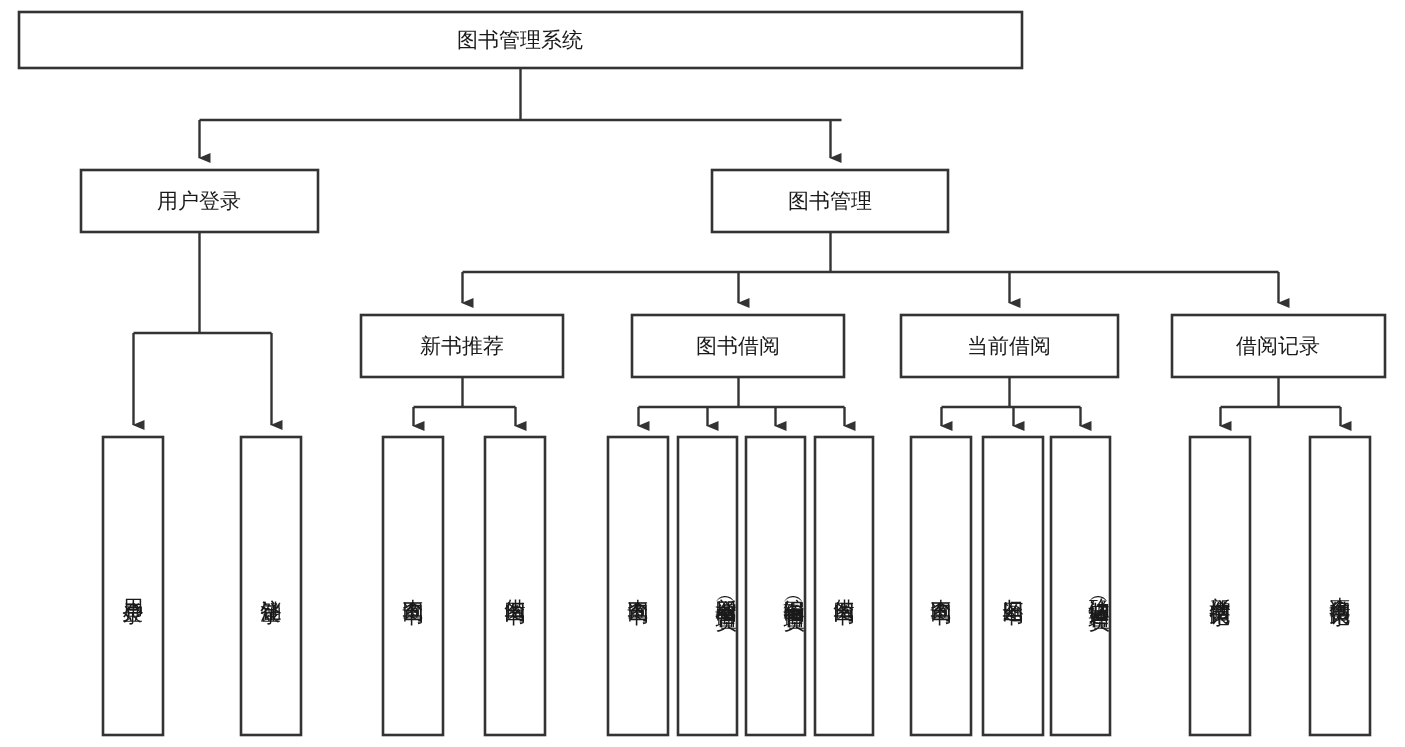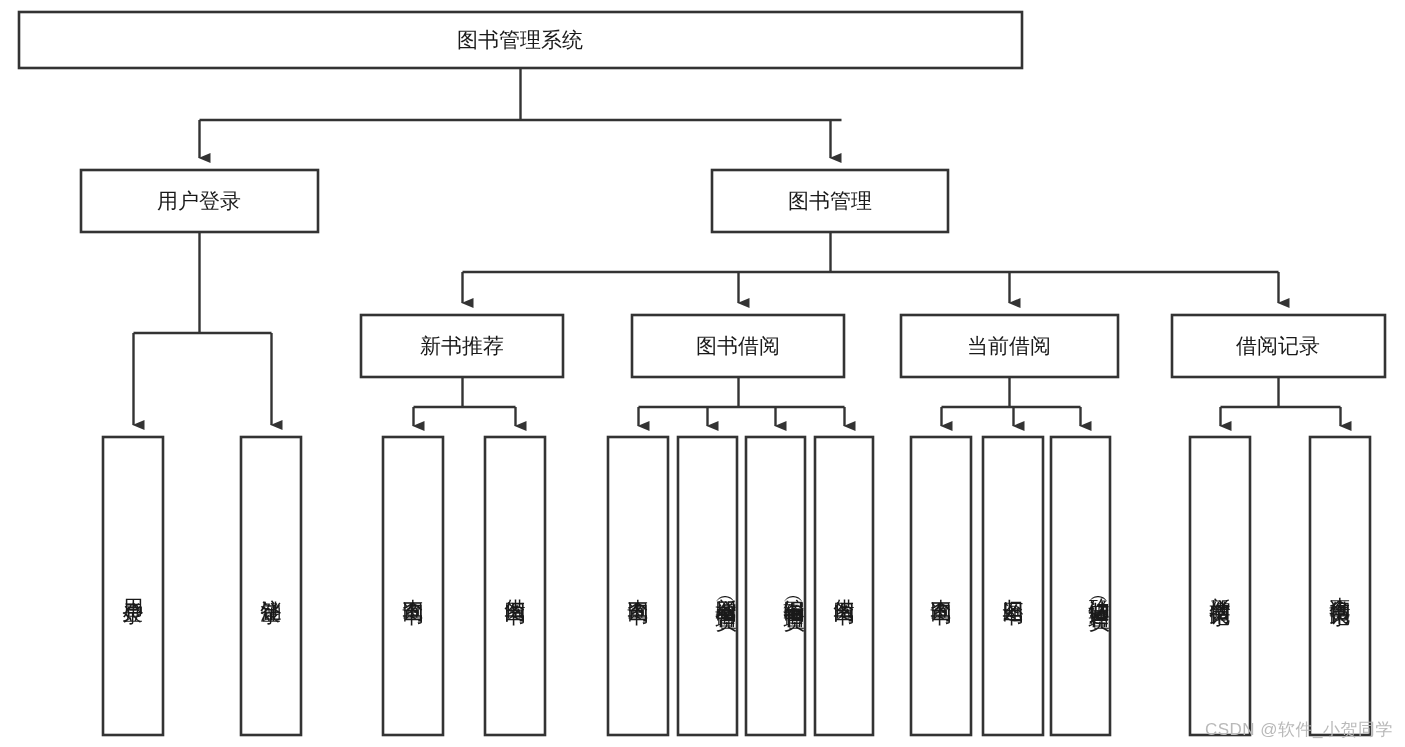--- a/index.html
+++ b/index.html
@@ -197,14 +197,13 @@
   <div class="vert-text-wrap" style="left:608px;  top:437px; width:60px; height:298px;">查询图书</div>
   <div class="vert-text-wrap" style="left:678px;  top:437px; width:59px; height:298px; align-items:flex-start; padding-top:4px;">新增图书（管理员）</div>
   <div class="vert-text-wrap" style="left:746px;  top:437px; width:59px; height:298px; align-items:flex-start; padding-top:4px;">编辑图书（管理员）</div>
   <div class="vert-text-wrap" style="left:815px;  top:437px; width:58px; height:298px;">借阅图书</div>
   <div class="vert-text-wrap" style="left:911px;  top:437px; width:60px; height:298px;">查询图书</div>
   <div class="vert-text-wrap" style="left:983px;  top:437px; width:60px; height:298px;">归还图书</div>
   <div class="vert-text-wrap" style="left:1051px; top:437px; width:59px; height:298px; align-items:flex-start; padding-top:4px;">确认归还（管理员）</div>
   <div class="vert-text-wrap" style="left:1190px; top:437px; width:60px; height:298px;">新增借阅记录</div>
   <div class="vert-text-wrap" style="left:1310px; top:437px; width:60px; height:298px;">查询借阅记录</div>
 
-  <div class="watermark">CSDN @软件_小贺同学</div>
 </div>
 
 </body></html>

